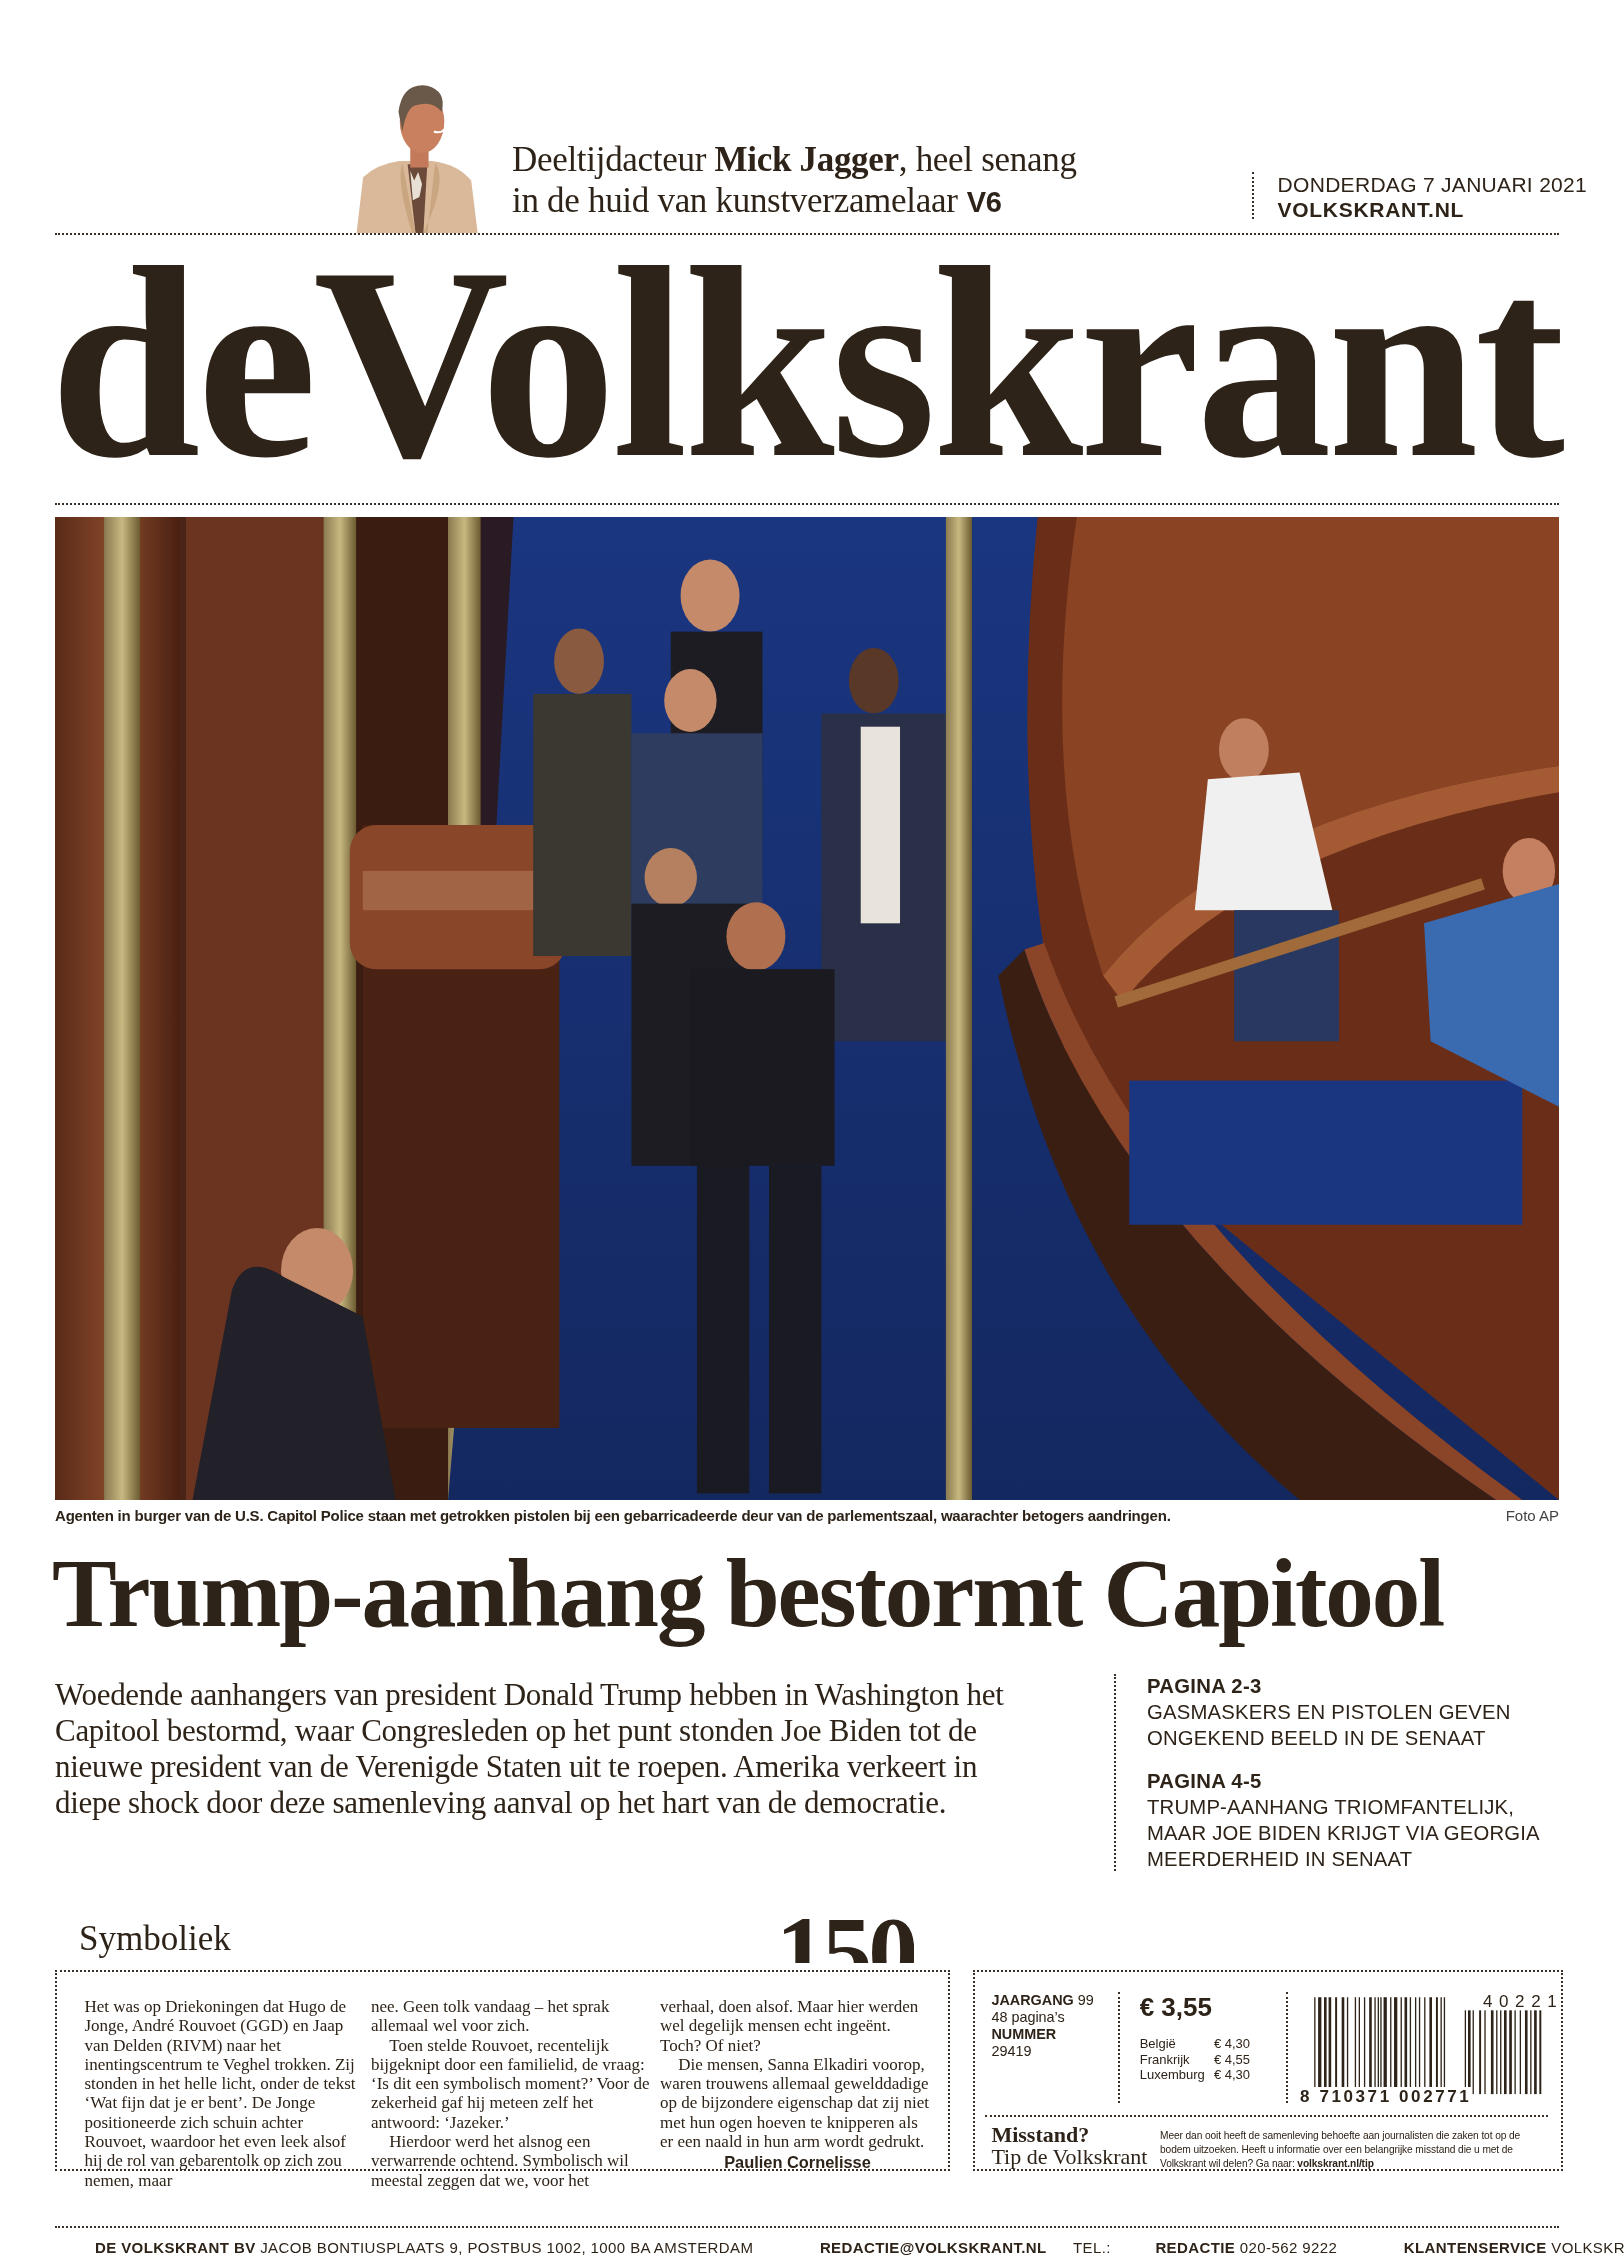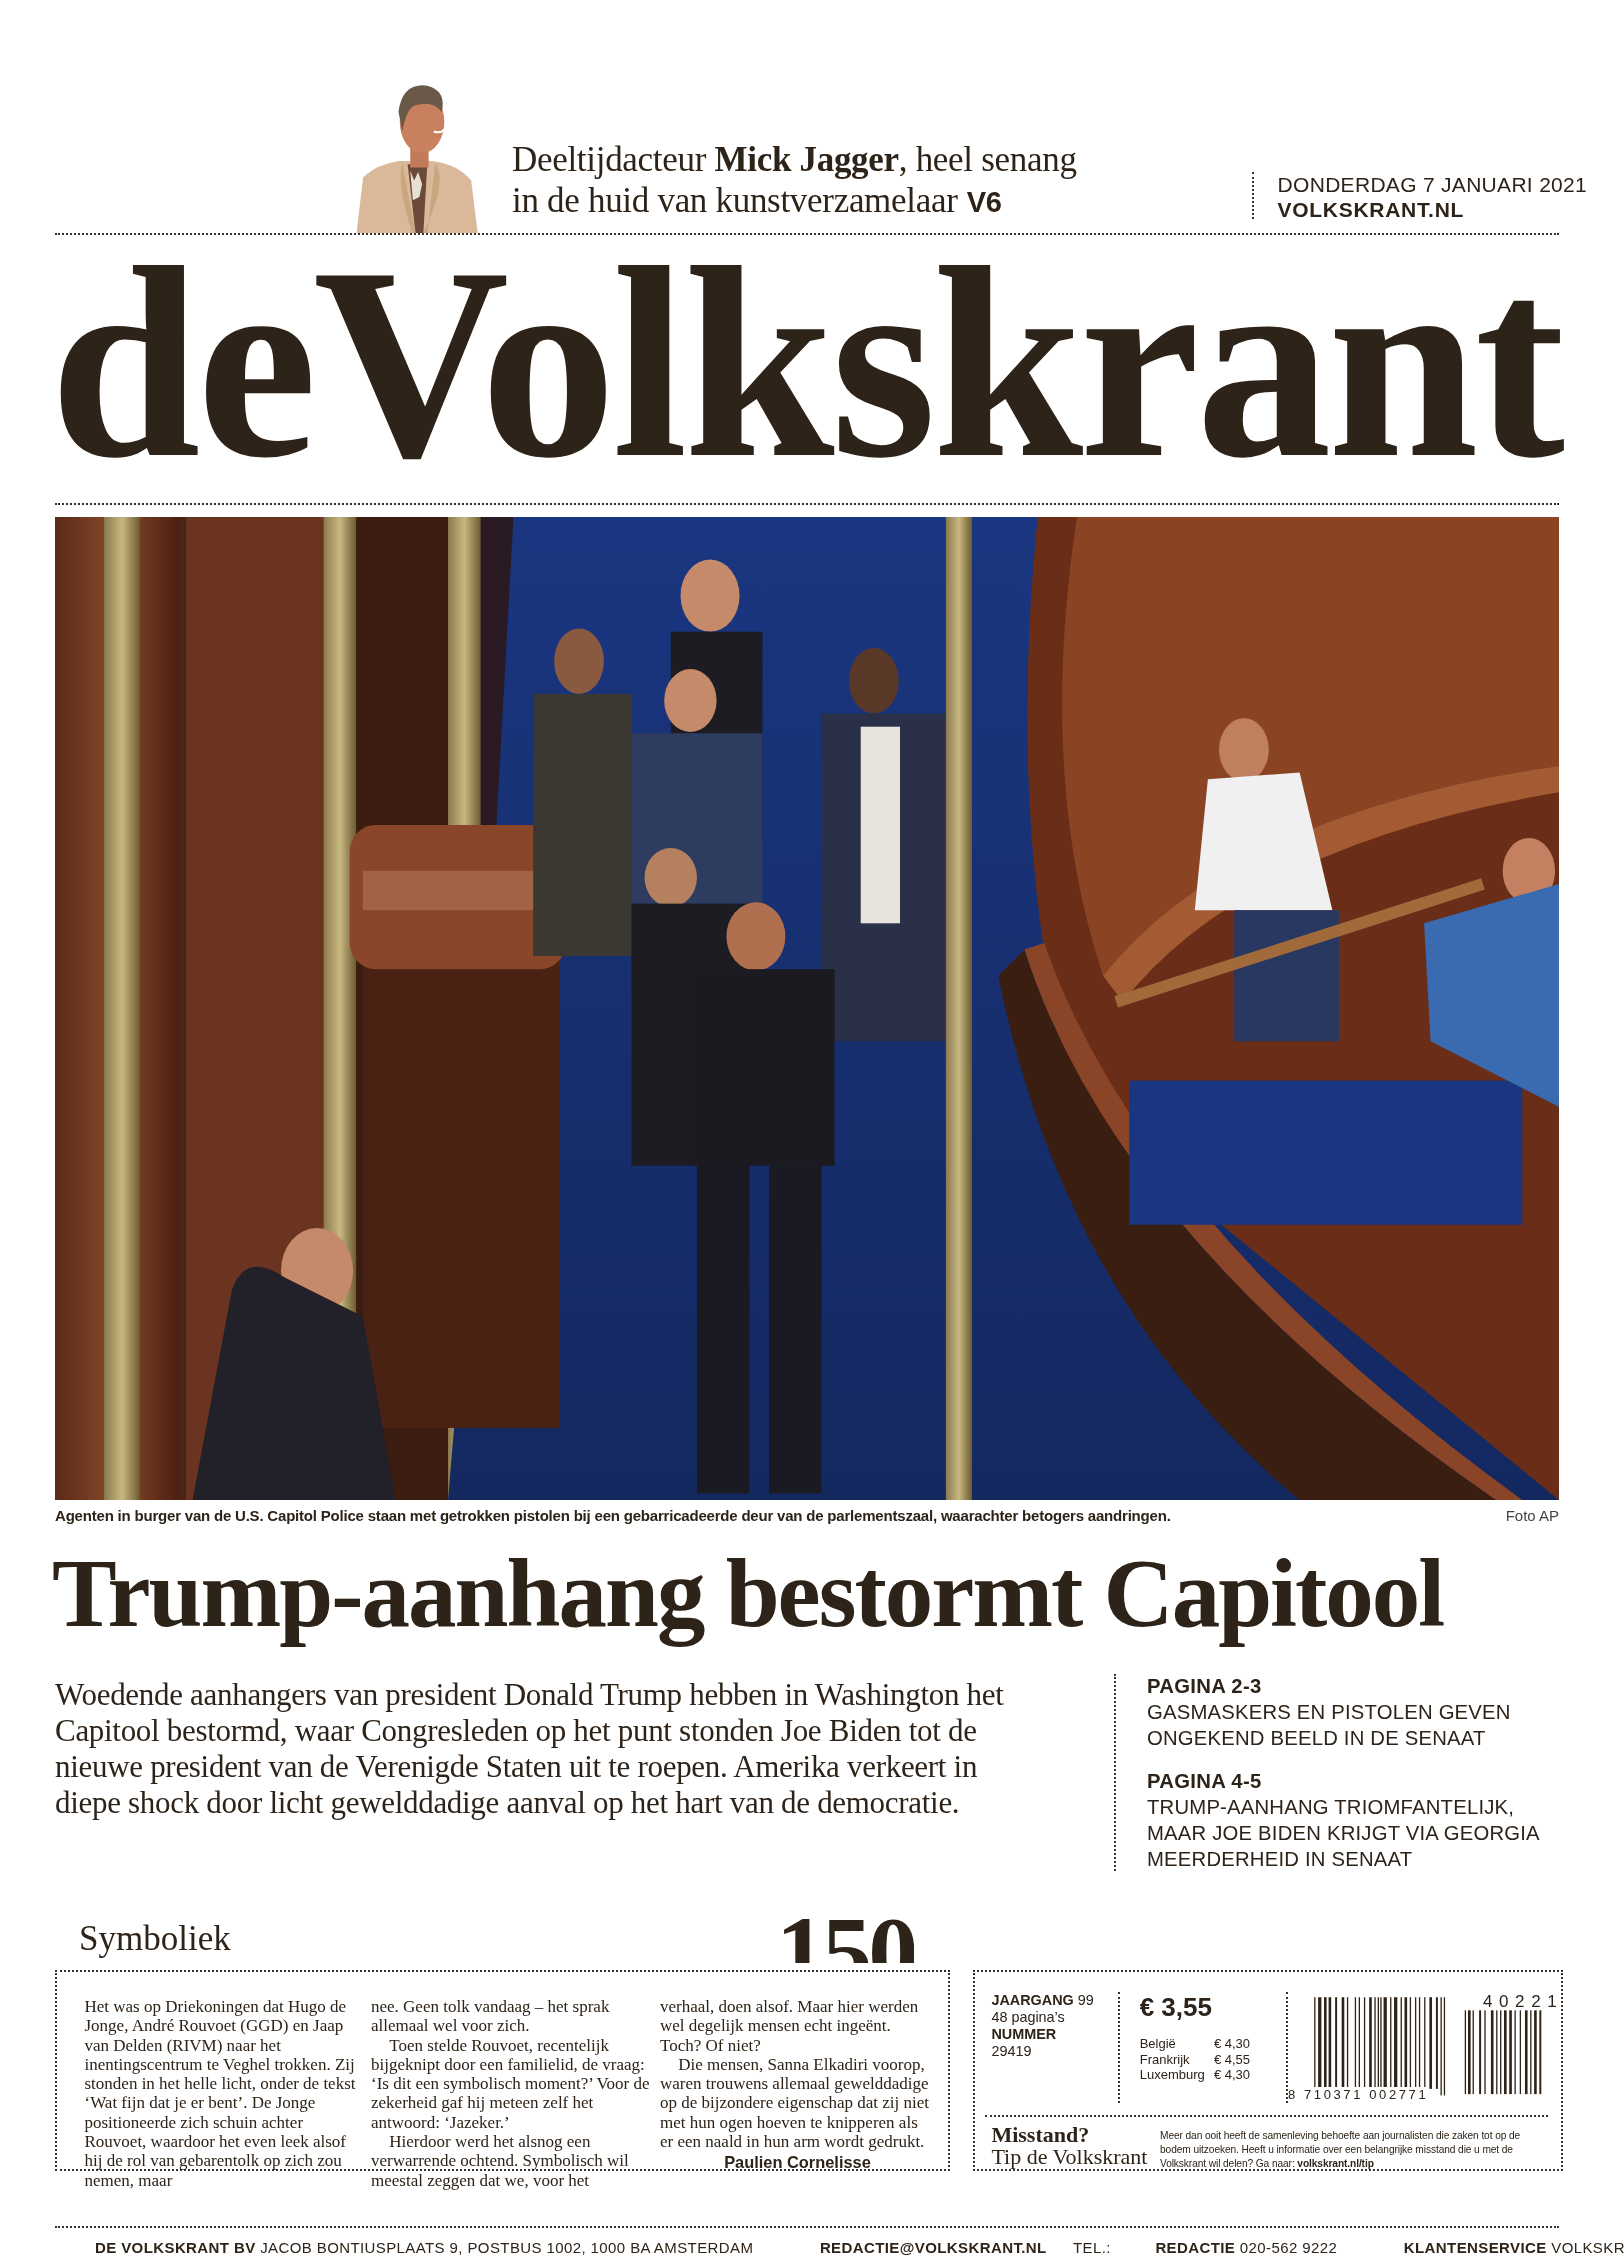--- a/index.html
+++ b/index.html
@@ -179,21 +179,21 @@
   </svg>
 </div>
 
 <div id="caption" class="abs sans">
   <span id="caption-text">Agenten in burger van de U.S. Capitol Police staan met getrokken pistolen bij een gebarricadeerde deur van de parlementszaal, waarachter betogers aandringen.</span>
   <span id="caption-credit">Foto AP</span>
 </div>
 
 <div id="headline" class="abs serif">Trump-aanhang bestormt Capitool</div>
 
-<div id="intro" class="abs serif">Woedende aanhangers van president Donald Trump hebben in Washington het Capitool bestormd, waar Congresleden op het punt stonden Joe Biden tot de nieuwe president van de Verenigde Staten uit te roepen. Amerika verkeert in diepe shock door licht gewelddadige aanval op het hart van de democratie.</div>
+<div id="intro" class="abs serif">Woedende aanhangers van president Donald Trump hebben in Washington het Capitool bestormd, waar Congresleden op het punt stonden Joe Biden tot de nieuwe president van de Verenigde Staten uit te roepen. Amerika verkeert in diepe shock door deze samenleving aanval op het hart van de democratie.</div>
 
 <div id="toc" class="abs vdot sans">
   <div class="toc-item">
     <div class="toc-page">PAGINA 2-3</div>
     <div class="toc-desc">GASMASKERS EN PISTOLEN GEVEN ONGEKEND BEELD IN DE SENAAT</div>
   </div>
   <div class="toc-item">
     <div class="toc-page">PAGINA 4-5</div>
     <div class="toc-desc">TRUMP-AANHANG TRIOMFANTELIJK, MAAR JOE BIDEN KRIJGT VIA GEORGIA MEERDERHEID IN SENAAT</div>
   </div>
@@ -286,21 +286,21 @@
         <rect x="318" y="28" width="4" height="128"></rect>
           <rect x="326" y="28" width="2" height="128"></rect>
           <rect x="334" y="28" width="2" height="128"></rect>
         <rect x="342" y="28" width="4" height="128"></rect>
           <rect x="350" y="28" width="2" height="128"></rect>
           <rect x="356" y="28" width="4" height="128"></rect>
         <rect x="364" y="28" width="3" height="128"></rect>
       </g>
     </svg>
     <div class="abs sans" style="left:195px; top:0px; font-size:17px; letter-spacing:6.6px;">40221</div>
-    <div class="abs sans" style="left:0px; top:95px; font-size:13px; letter-spacing:2.6px; background:#fff;">8 710371 002771</div>
+    <div class="abs sans" style="left:12px; top:95px; font-size:17px; letter-spacing:2.6px; background:#fff;font-weight:bold;">8 710371 002771</div>
   </div>
   <div id="tip-rule" class="abs dotline"></div>
   <div id="tip-title" class="abs serif">
     <b>Misstand?</b><br>
     <span>Tip de Volkskrant</span>
   </div>
   <div id="tip-text" class="abs sans">
     <span>Meer dan ooit heeft de samenleving behoefte aan journalisten die zaken tot op de bodem uitzoeken. Heeft u informatie over een belangrijke misstand die u met de Volkskrant wil delen? Ga naar: </span><b>volkskrant.nl/tip</b>
   </div>
 </div>

